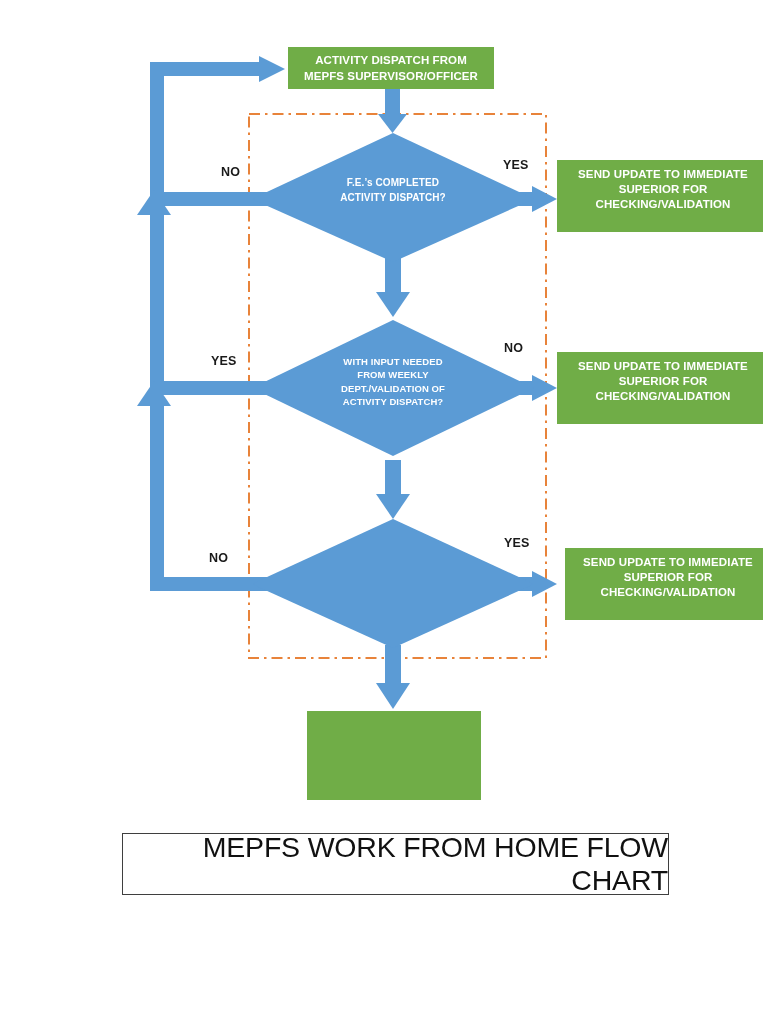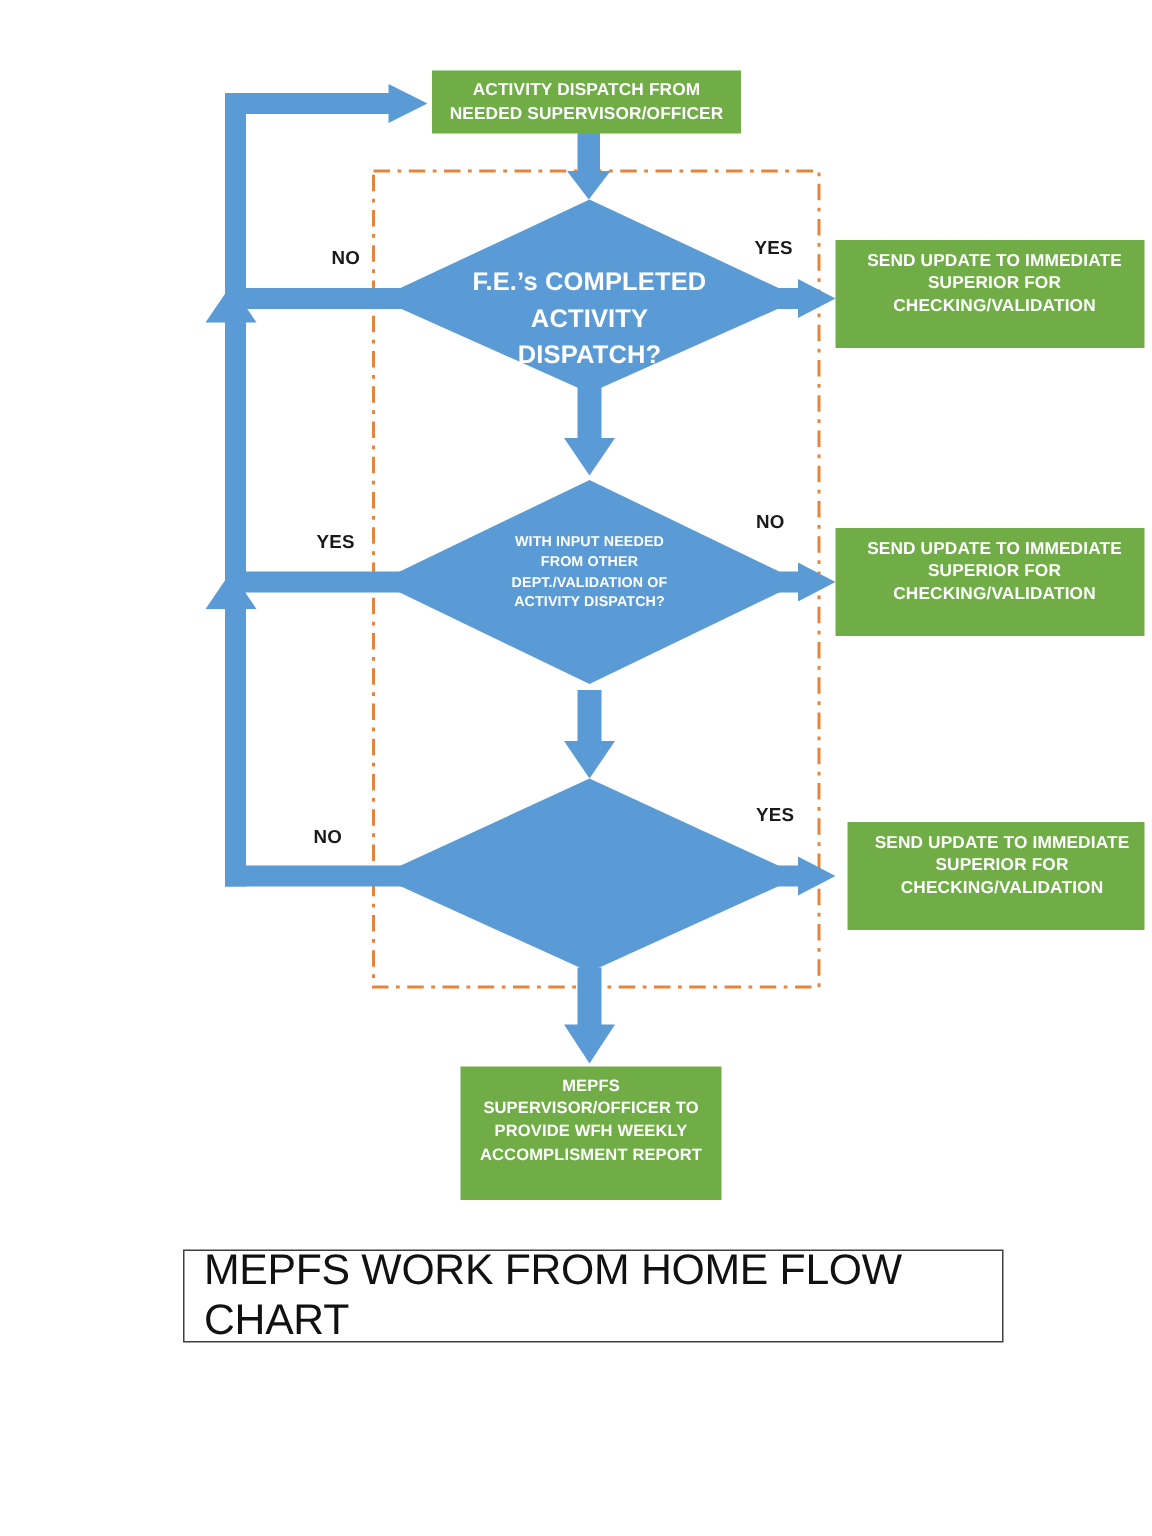--- a/index.html
+++ b/index.html
@@ -36,21 +36,21 @@
     white-space: pre-line;
     pointer-events: none;
   }
   .green-box-text {
     font-size: 11.5px;
     text-align: center;
   }
   .diamond-text {
     text-align: center;
   }
-  .d1-text { font-size: 17px; line-height: 1.45; }
+  .d1-text { font-size: 10px; line-height: 1.45; }
   .d2-text { font-size: 9.5px;  line-height: 1.42; }
   .d3-text { font-size: 10px;   line-height: 1.45; }
   .green-center-text {
     font-size: 11px;
     text-align: center;
     line-height: 1.38;
   }
   .top-box-text {
     font-size: 11.5px;
     text-align: center;
@@ -76,20 +76,21 @@
     box-sizing: border-box;
     display: flex;
     align-items: center;
   }
   #title-text {
     font-size: 28.5px;
     color: #111111;
     padding-left: 13px;
     letter-spacing: -0.2px;
     font-weight: normal;
+    text-align: right;
   }
 </style>
 </head>
 <body>
 
 <div id="canvas">
 
   <svg class="svg-layer" viewBox="0 0 768 1024" xmlns="http://www.w3.org/2000/svg">
 
     <rect x="249" y="114" width="297" height="544" fill="none" stroke="#E8833A" stroke-width="2" stroke-dasharray="11,5,2.5,5" stroke-linecap="butt"></rect>
@@ -144,47 +145,43 @@
     <rect x="307" y="711" width="174" height="89" fill="#70AD47"></rect>
 
     <polygon points="393,133 534,199 393,262 252,199" fill="#5B9BD5"></polygon>
 
     <polygon points="393,320 534,388 393,456 252,388" fill="#5B9BD5"></polygon>
 
     <polygon points="393,519 534,584 393,648 252,584" fill="#5B9BD5"></polygon>
   </svg>
 
   <div class="node-text top-box-text" style="left:290px; top:52px; width:202px; text-align:center;">ACTIVITY DISPATCH FROM
-NEEDED SUPERVISOR/OFFICER</div>
+MEPFS SUPERVISOR/OFFICER</div>
 
   <div class="node-text diamond-text d1-text" style="left:305px; top:176px; width:176px;">F.E.’s COMPLETED
 ACTIVITY DISPATCH?</div>
 
   <div class="node-text diamond-text d2-text" style="left:305px; top:355px; width:176px;">WITH INPUT NEEDED
-FROM OTHER
+FROM WEEKLY
 DEPT./VALIDATION OF
 ACTIVITY DISPATCH?</div>
 
 
   <div class="node-text green-box-text" style="left:565px; top:167px; width:196px;">SEND UPDATE TO IMMEDIATE
 SUPERIOR FOR
 CHECKING/VALIDATION</div>
 
   <div class="node-text green-box-text" style="left:565px; top:359px; width:196px;">SEND UPDATE TO IMMEDIATE
 SUPERIOR FOR
 CHECKING/VALIDATION</div>
 
   <div class="node-text green-box-text" style="left:573px; top:555px; width:190px;">SEND UPDATE TO IMMEDIATE
 SUPERIOR FOR
 CHECKING/VALIDATION</div>
 
-  <div class="node-text green-center-text" style="left:309px; top:717px; width:170px;">MEPFS
-SUPERVISOR/OFFICER TO
-PROVIDE WFH WEEKLY
-ACCOMPLISMENT REPORT</div>
 
   <div class="branch-label" style="left:221px; top:165px;">NO</div>
 
   <div class="branch-label" style="left:503px; top:158px;">YES</div>
 
   <div class="branch-label" style="left:211px; top:354px;">YES</div>
 
   <div class="branch-label" style="left:504px; top:341px;">NO</div>
 
   <div class="branch-label" style="left:209px; top:551px;">NO</div>

